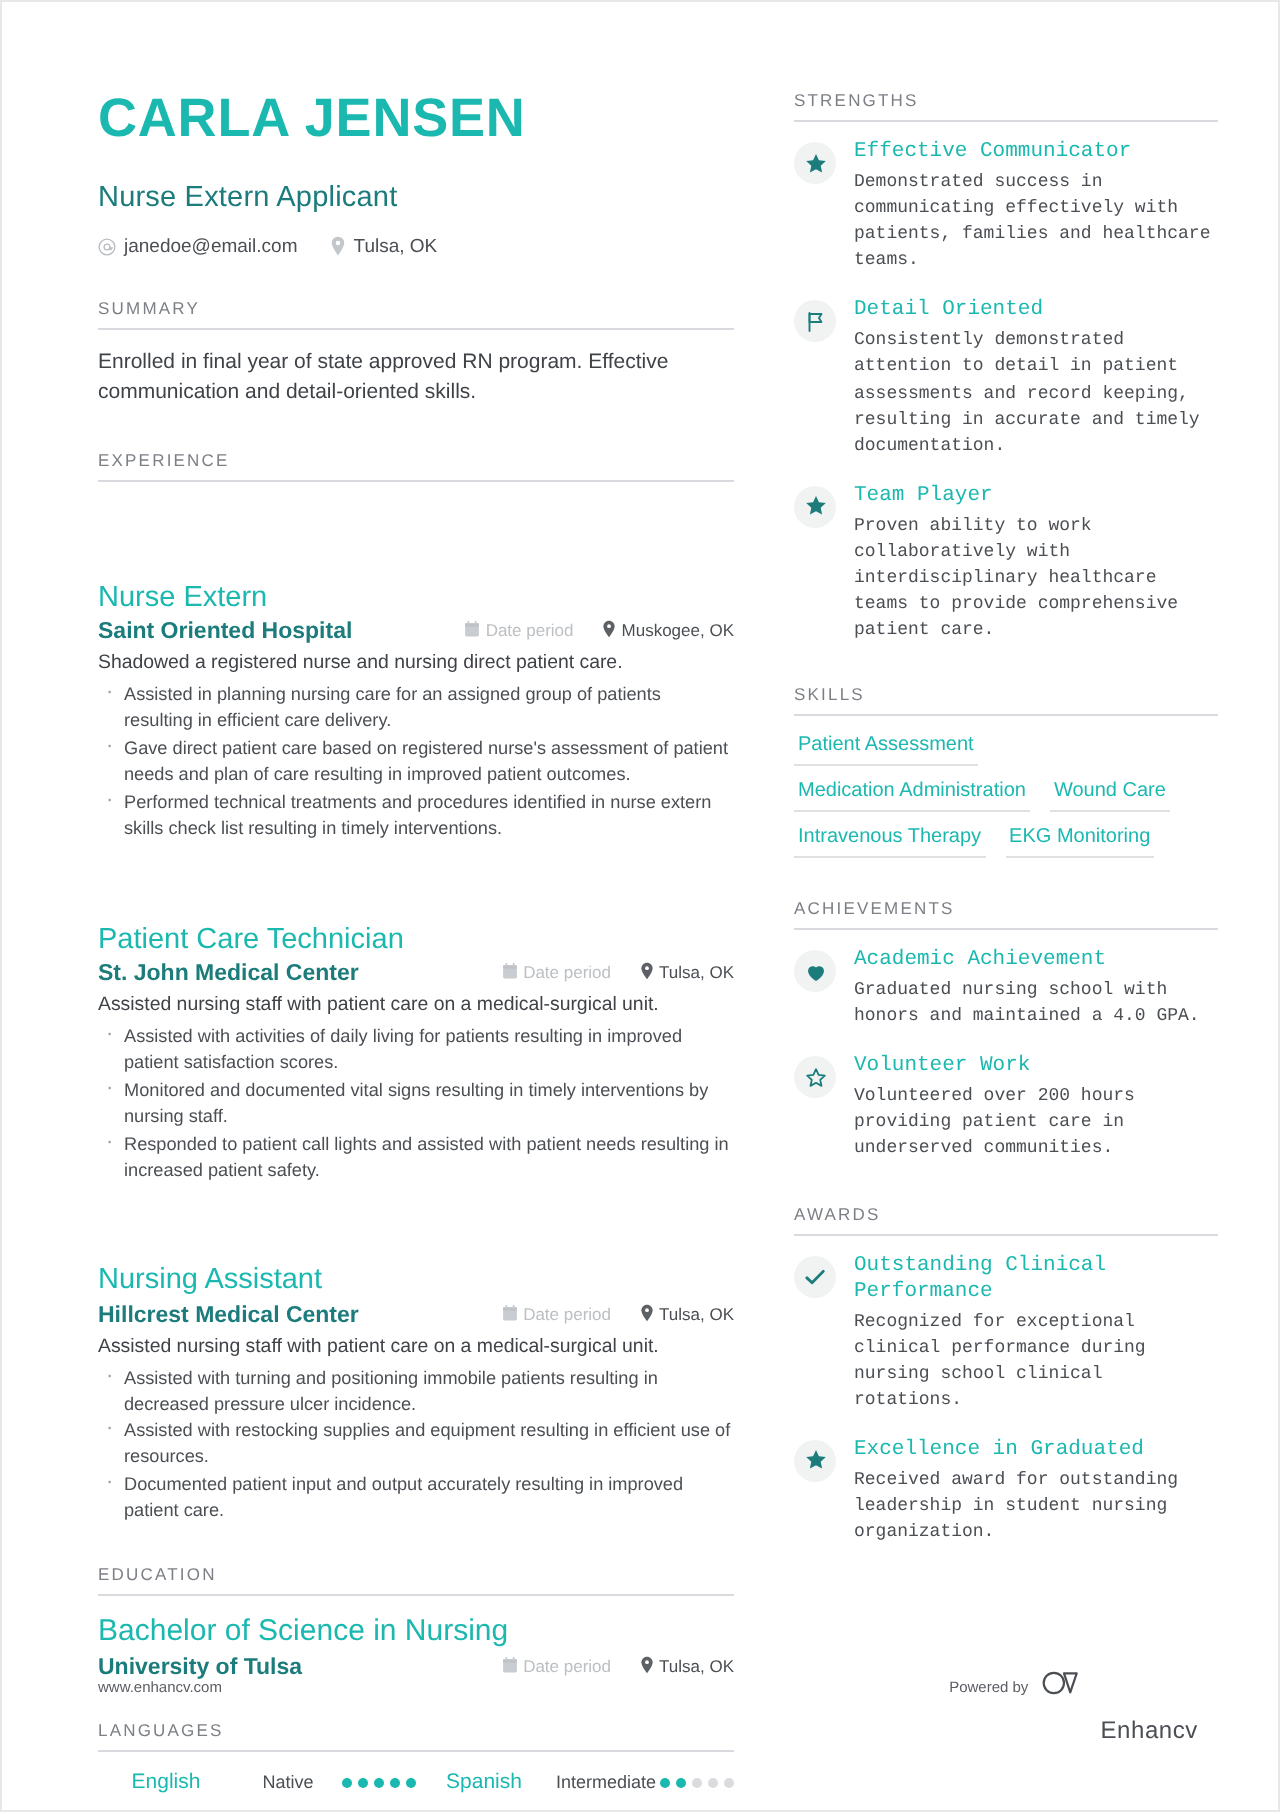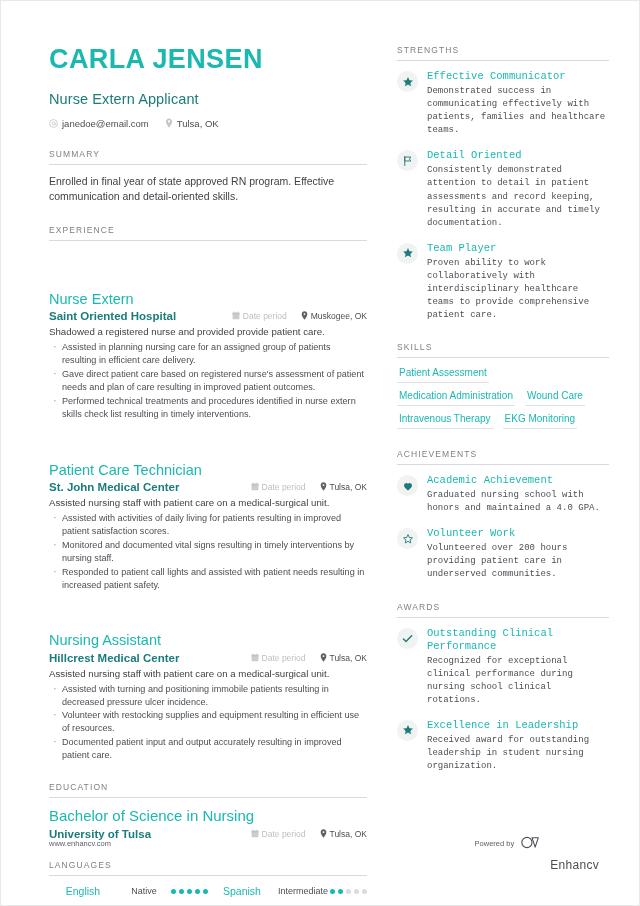--- a/index.html
+++ b/index.html
@@ -205,21 +205,21 @@
                   <span>Date period</span>
                 </div>
       <div class="meta-chip meta-loc">
                   <svg width="7" height="9" viewBox="0 0 12 16">
                     <path d="M6 0.6C3.2 0.6 1 2.8 1 5.6c0 3.6 5 9.8 5 9.8s5-6.2 5-9.8C11 2.8 8.8 0.6 6 0.6z" fill="#5d6166"></path>
                     <circle cx="6" cy="5.5" r="1.7" fill="#fff"></circle>
                   </svg>
                   <span>Muskogee, OK</span>
                 </div>
     </div>
-    <div class="job-lead">Shadowed a registered nurse and provided provide patient care.</div>
+    <div class="job-lead">Shadowed a registered nurse and nursing direct patient care.</div>
     <ul class="bullets">
       <li>Assisted in planning nursing care for an assigned group of patients resulting in efficient care delivery.</li>
                 <li>Gave direct patient care based on registered nurse's assessment of patient needs and plan of care resulting in improved patient outcomes.</li>
                 <li>Performed technical treatments and procedures identified in nurse extern skills check list resulting in timely interventions.</li>
     </ul>
   </div>
   <div class="job">
     <div class="job-title">Patient Care Technician</div>
     <div class="job-meta">
       <div class="job-company">St. John Medical Center</div>
@@ -264,21 +264,21 @@
                   <svg width="7" height="9" viewBox="0 0 12 16">
                     <path d="M6 0.6C3.2 0.6 1 2.8 1 5.6c0 3.6 5 9.8 5 9.8s5-6.2 5-9.8C11 2.8 8.8 0.6 6 0.6z" fill="#5d6166"></path>
                     <circle cx="6" cy="5.5" r="1.7" fill="#fff"></circle>
                   </svg>
                   <span>Tulsa, OK</span>
                 </div>
     </div>
     <div class="job-lead">Assisted nursing staff with patient care on a medical-surgical unit.</div>
     <ul class="bullets">
       <li>Assisted with turning and positioning immobile patients resulting in decreased pressure ulcer incidence.</li>
-                <li>Volunteer with restocking supplies and equipment resulting in efficient use of resources.</li>
+                <li>Assisted with restocking supplies and equipment resulting in efficient use of resources.</li>
                 <li>Documented patient input and output accurately resulting in improved patient care.</li>
     </ul>
   </div>
           </div>
       </div>
 
       <div class="sec">
         <div class="sec-title">EDUCATION</div>
         <div class="sec-body" id="education-list">
   <div class="edu">
@@ -435,21 +435,21 @@
         <div class="item-desc">Recognized for exceptional clinical performance during nursing school clinical rotations.</div>
       </div>
     </div>
     <div class="item">
       <div class="icon-circle">
                 <svg width="12" height="12" viewBox="0 0 24 24">
                   <path fill="#1c7b7b" d="M12 2l2.9 6.3 6.9.8-5.1 4.7 1.4 6.8L12 17.2 5.9 20.6l1.4-6.8L2.2 9.1l6.9-.8z"></path>
                 </svg>
               </div>
       <div class="item-body">
-        <div class="item-title">Excellence in Leadership</div>
+        <div class="item-title">Excellence in Graduated</div>
         <div class="item-desc">Received award for outstanding leadership in student nursing organization.</div>
       </div>
     </div>
           </div>
       </div>
 
     </div>
   </div>
 
   <div class="footer">

